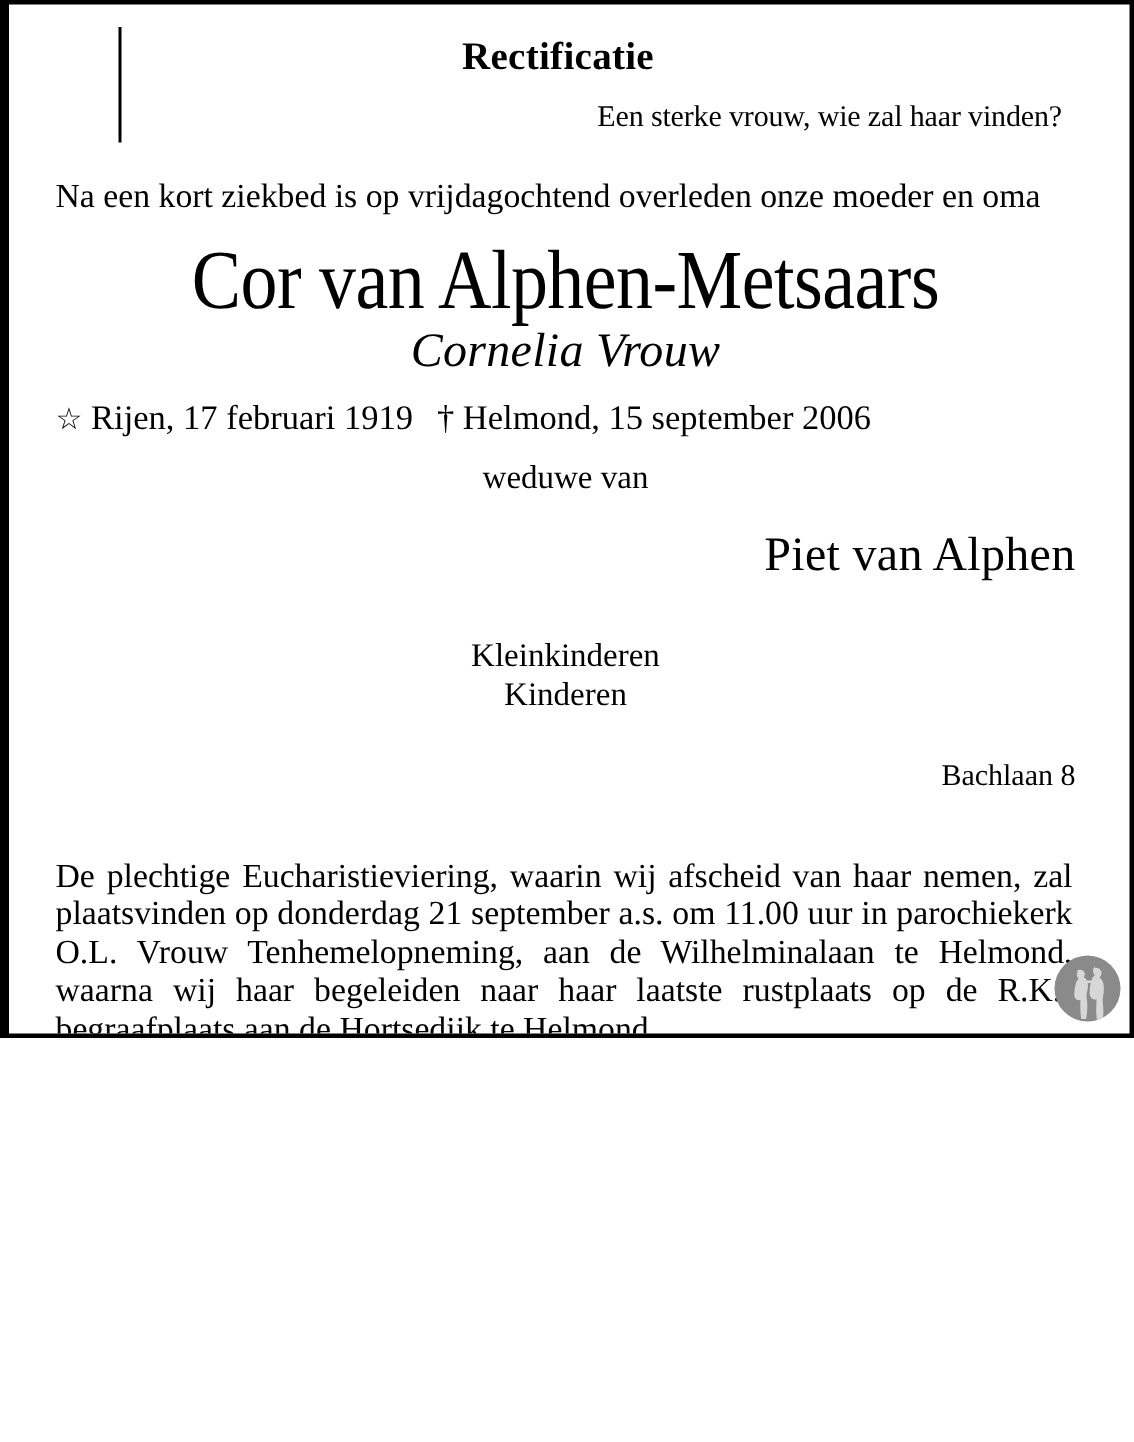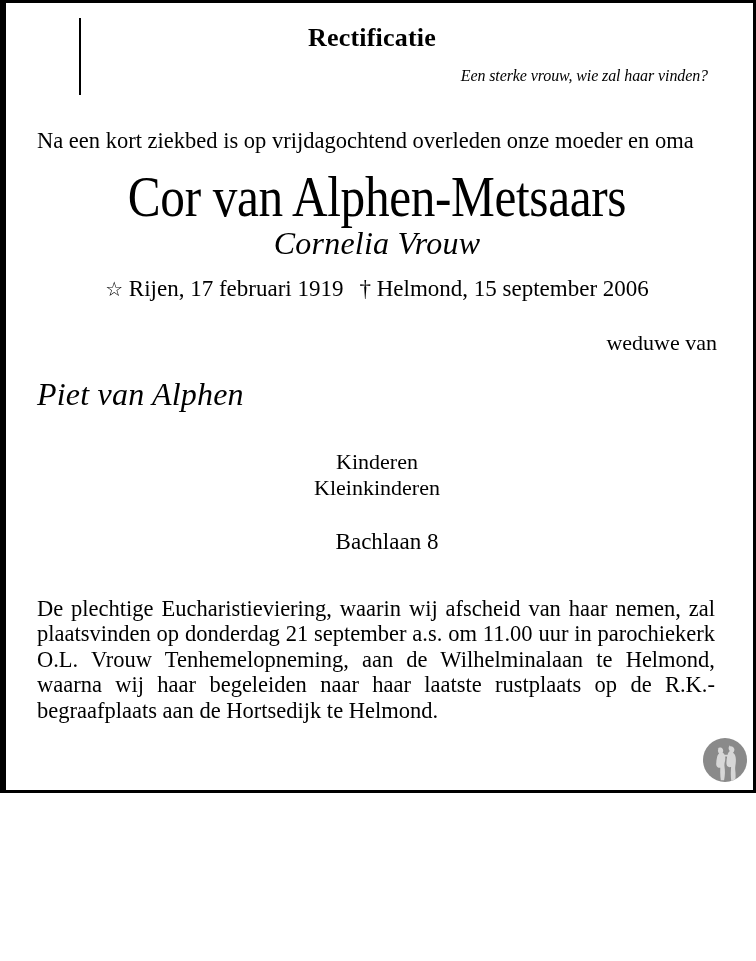--- a/index.html
+++ b/index.html
@@ -9,21 +9,21 @@
     background: #ffffff;
   }
   body {
     font-family: "Liberation Serif", "DejaVu Serif", serif;
     color: #000000;
   }
 
   .notice {
     position: relative;
     width: 756px;
-    height: 793px;
+    height: 692px;
     box-sizing: border-box;
     background: #ffffff;
     border-top: 3px solid #000;
     border-right: 3px solid #000;
     border-bottom: 3px solid #000;
     border-left: 6px solid #000;
     overflow: hidden;
   }
 
   .inner {
@@ -51,42 +51,41 @@
   .rectificatie {
     font-family: "Liberation Serif", "DejaVu Serif", serif;
     font-weight: bold;
     font-size: 26px;
     letter-spacing: 0.2px;
     text-align: center;
     line-height: 1.05;
     padding-right: 10px;
   }
   .motto {
-    font-style: italic;
-    font-size: 16px;
+    font-size: 20px;
     text-align: right;
     line-height: 1.1;
     margin-top: 16px;
     padding-right: 9px;
     letter-spacing: -0.1px;
   }
 
   
   .para {
     font-size: 22.5px;
     line-height: 25.5px;
     text-align: justify;
     text-justify: inter-word;
     -webkit-hyphens: none;
     hyphens: none;
     margin: 0;
     padding-right: 2px;
   }
 
-  .intro { margin-top: 27px; }
+  .intro { margin-top: 17px; }
 
   
   .name-main {
     font-size: 56px;
     line-height: 58px;
     text-align: center;
     margin-top: 14px;
     transform: scaleX(0.88);
     transform-origin: center center;
     white-space: nowrap;
@@ -97,53 +96,51 @@
     font-size: 32px;
     line-height: 34px;
     text-align: center;
     margin-top: 0px;
     letter-spacing: 0.2px;
   }
 
   .dates {
     font-size: 23px;
     line-height: 26px;
-    text-align: center;
     margin-top: 16px;
     white-space: nowrap;
   }
   .dates .sym-star { font-size: 20px; }
   .dates .gap { display: inline-block; width: 16px; }
 
   .weduwe {
     font-size: 22px;
     line-height: 26px;
-    text-align: right;
-    margin-top: 28px;
+    text-align: center;
+    margin-top: 12px;
   }
   .name-spouse {
     font-size: 32px;
     line-height: 36px;
-    text-align: left;
+    text-align: right;
     margin-top: 20px;
     letter-spacing: 0.2px;
-    font-style: italic;
   }
 
   .family {
     font-size: 22px;
     line-height: 26px;
     text-align: center;
     margin-top: 37px;
   }
 
   .address {
-    font-size: 23px;
-    line-height: 26px;
-    text-align: center;
+    font-size: 20px;
+    line-height: 26px;
+    text-align: right;
     margin-top: 28px;
     margin-left: 20px;
   }
 
   .block-1 { margin-top: 41px; }
   .block-2 { margin-top: 20px; }
   .block-3 { margin-top: 20px; }
 
   
   .logo {
@@ -183,22 +180,22 @@
       <span class="sym-star">☆</span>
       <span>Rijen, 17 februari 1919</span><span class="gap"></span><span>†</span>
       <span>Helmond, 15 september 2006</span>
     </div>
 
     <div class="weduwe">weduwe van</div>
 
     <div class="name-spouse">Piet van Alphen</div>
 
     <div class="family">
+      <div>Kleinkinderen</div>
       <div>Kinderen</div>
-      <div>Kleinkinderen</div>
     </div>
 
     <div class="address">
       <div>Bachlaan 8</div>
     </div>
 
     <p class="para block-1">De plechtige Eucharistieviering, waarin wij afscheid van haar nemen, zal plaatsvinden op donderdag 21 september a.s. om 11.00 uur in parochiekerk O.L. Vrouw Tenhemelopneming, aan de Wilhelminalaan te Helmond, waarna wij haar begeleiden naar haar laatste rustplaats op de R.K.-begraafplaats aan de Hortsedijk te Helmond.</p>
 
 
 

